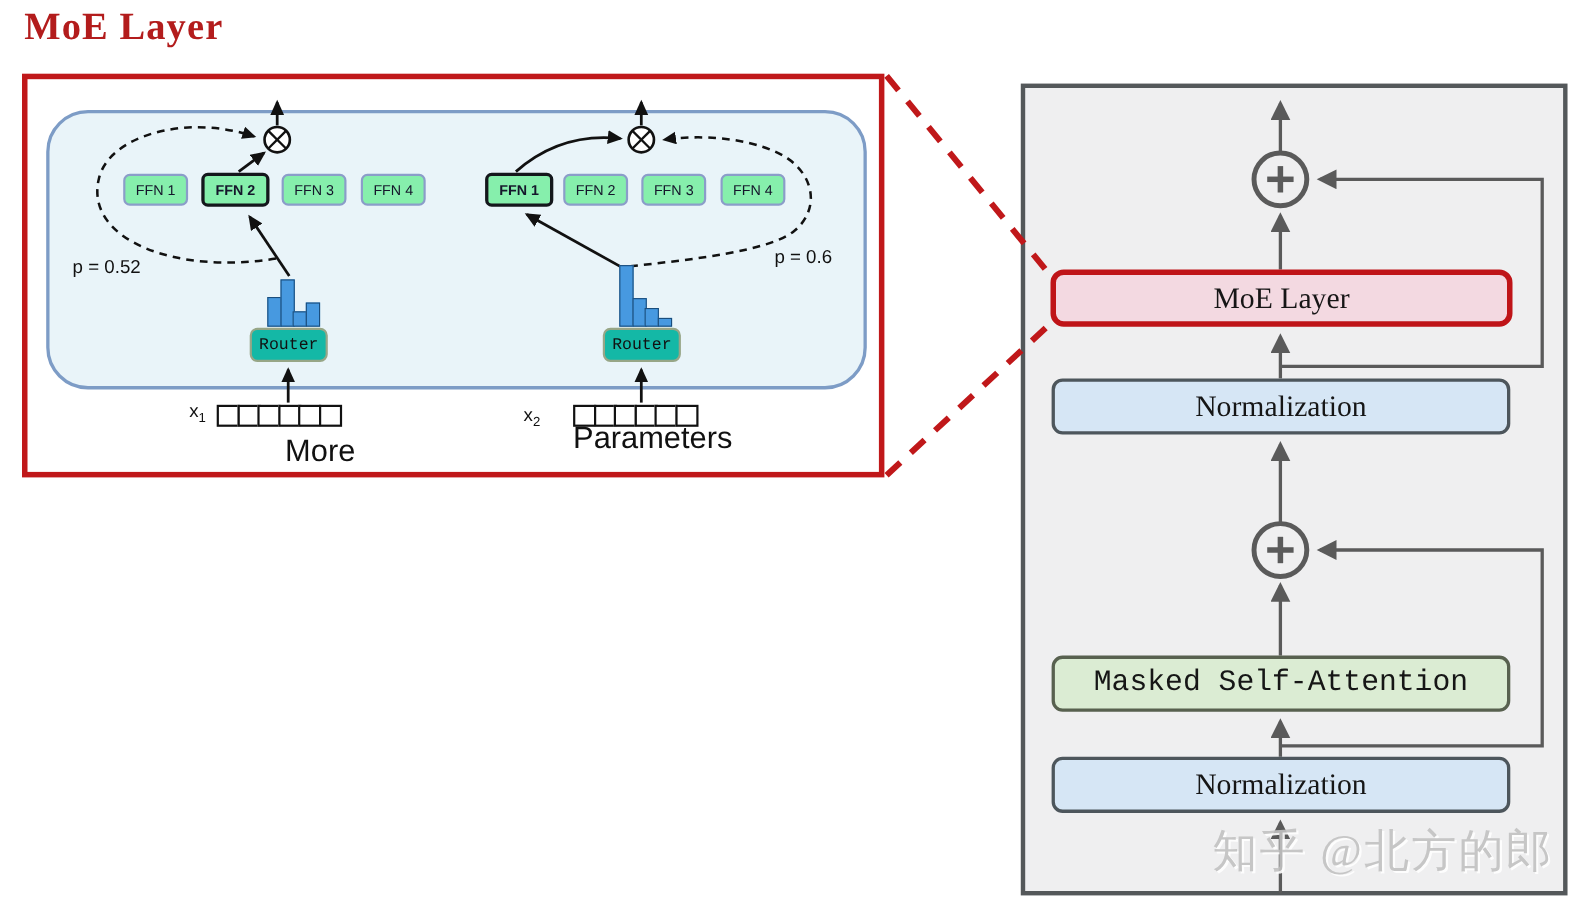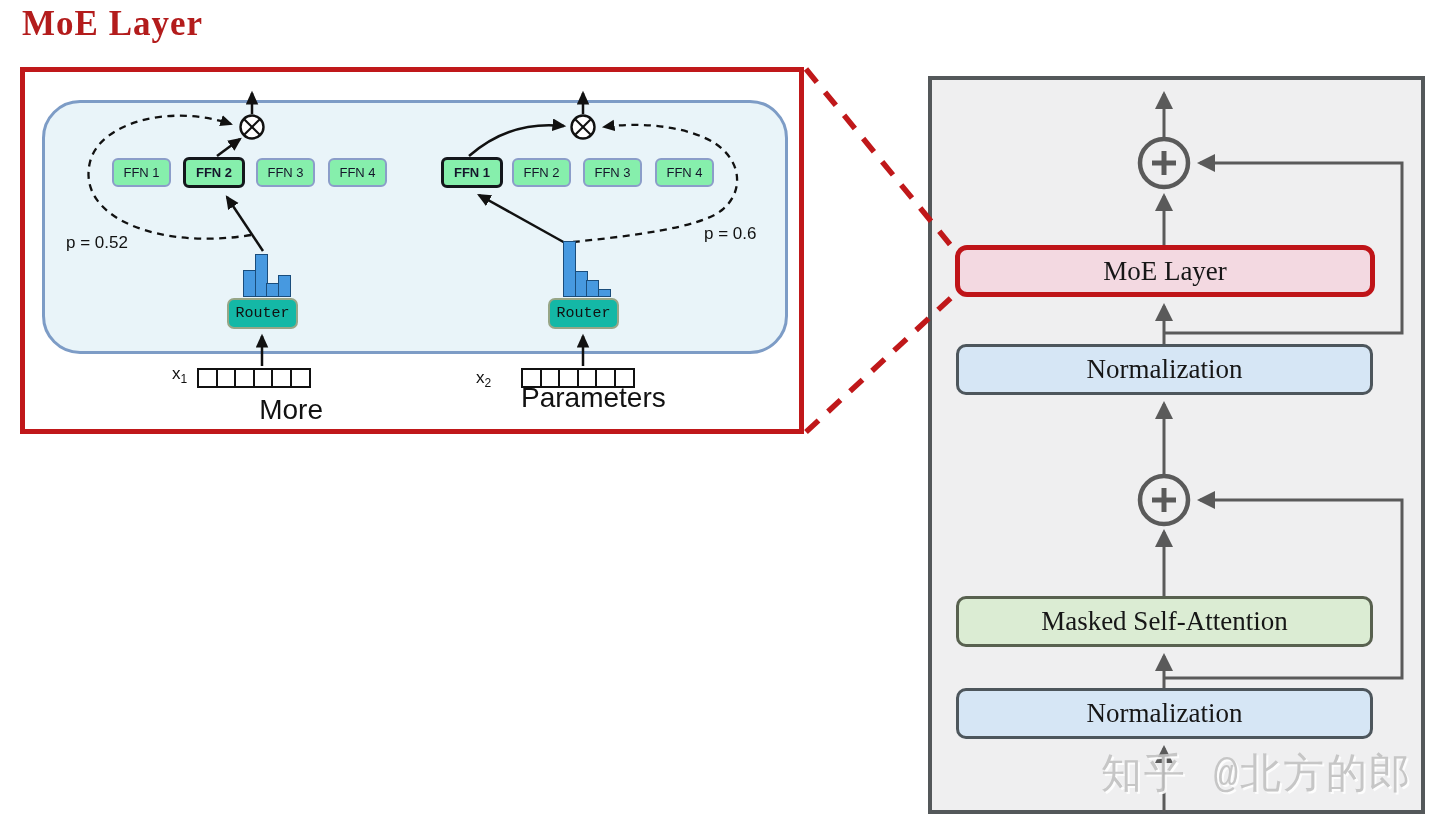--- a/index.html
+++ b/index.html
@@ -37,27 +37,27 @@
   
   .panel{position:absolute;left:928px;top:76px;width:489px;height:730px;
          border:4px solid #54585a;background:#efeff0;}
   .rp-box{position:absolute;text-align:center;font-family:"Liberation Serif",serif;
           color:#161616;z-index:8;}
   .rp-moe{left:955px;top:245px;width:410px;height:42px;line-height:42px;font-size:27px;
           border:5px solid #bf1418;border-radius:12px;background:#f3d9e1;}
   .rp-norm1{left:956px;top:344px;width:411px;height:45px;line-height:45px;font-size:27px;
             border:3px solid #4d565c;border-radius:10px;background:#d6e6f5;}
   .rp-attn{left:956px;top:596px;width:411px;height:45px;line-height:45px;font-size:27px;
-           border:3px solid #58614f;border-radius:10px;background:#dbecd3;}
+           border:3px solid #58614f;border-radius:10px;background:#dbecd3;font-family:Liberation Mono, monospace;}
   .rp-norm2{left:956px;top:688px;width:411px;height:45px;line-height:45px;font-size:27px;
             border:3px solid #4d565c;border-radius:10px;background:#d6e6f5;}
 
   .watermark{position:absolute;left:1080px;top:746px;width:332px;text-align:right;
              font-size:41px;color:#c2c2c2;letter-spacing:2px;z-index:20;opacity:.9;
-             text-shadow:2px 2px 0 #ffffff;font-family:Liberation Mono, monospace;}
+             text-shadow:2px 2px 0 #ffffff;font-family:Liberation Serif, serif;}
 
   svg.lines{position:absolute;left:0;top:0;z-index:5;pointer-events:none;}
 </style>
 </head>
 <body>
 
 <div id="canvas">
 
   <div class="fig-title">MoE Layer</div>
   <div class="red-frame"></div>

